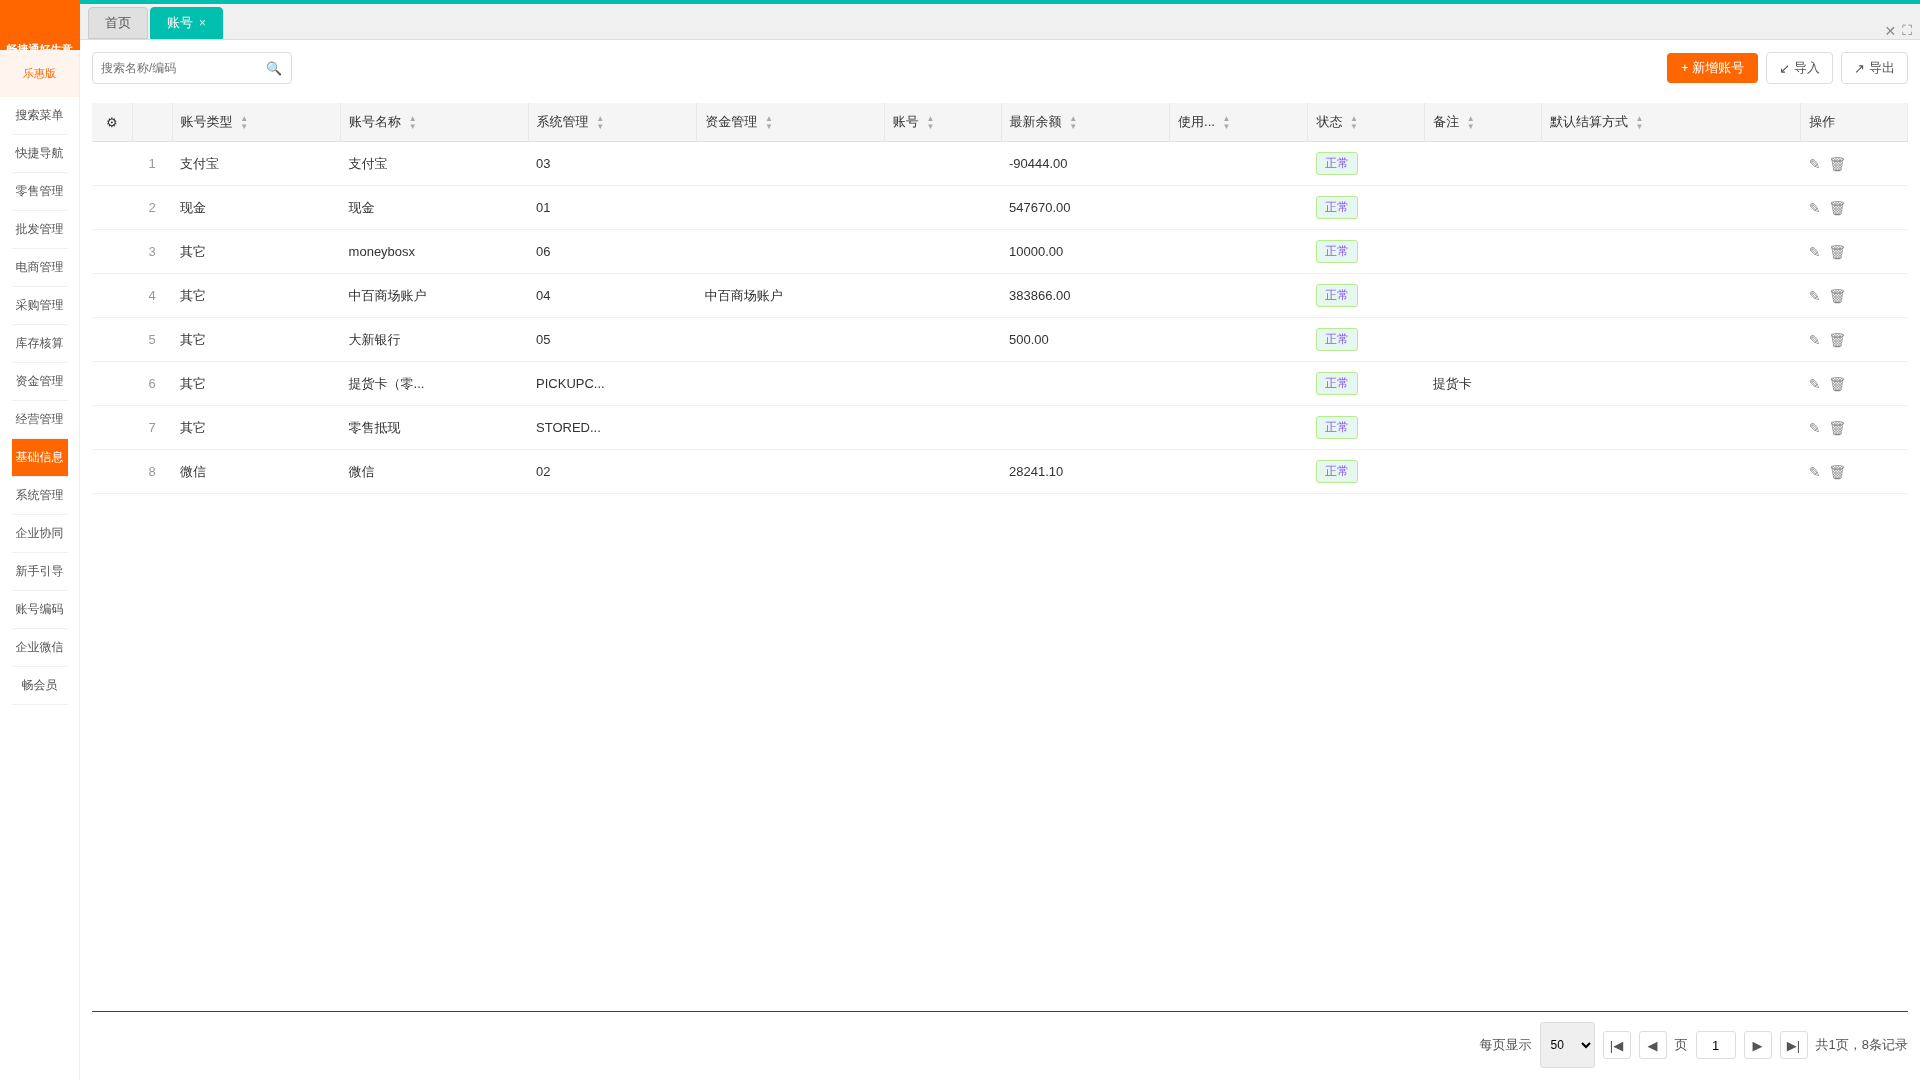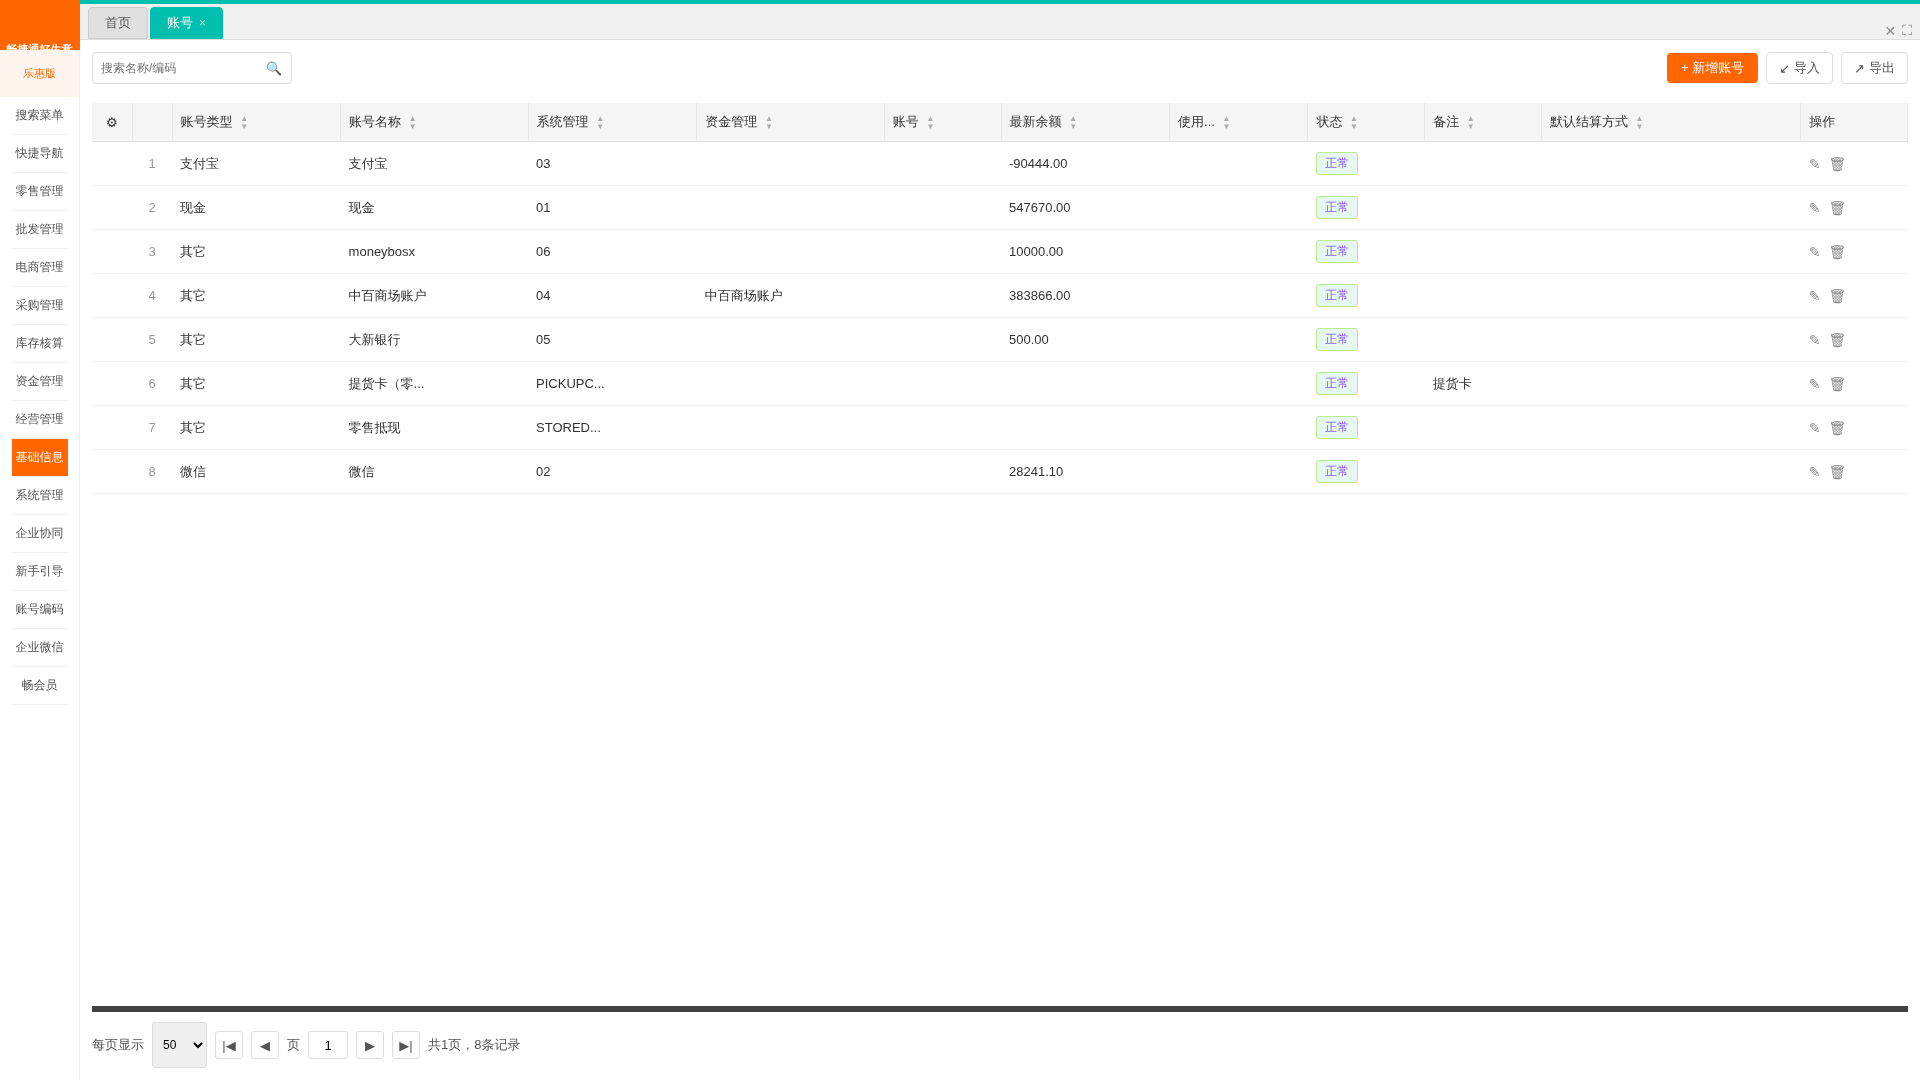--- a/index.html
+++ b/index.html
@@ -296,27 +296,27 @@
     }
     .row-num {
       color: #999;
       text-align: center;
     }
 
     
     .pagination-bar {
       display: flex;
       align-items: center;
-      justify-content: flex-start;
+      justify-content: flex-end;
       padding: 10px 0 0 0;
       gap: 8px;
       font-size: 13px;
       color: #555;
       flex-shrink: 0;
-      border-top: 6px solid #404040;
+      border-top: 1px solid #404040;
     }
     .per-page-select {
       border: 1px solid #ddd;
       border-radius: 3px;
       padding: 14px 6px;
       font-size: 12px;
     }
     .page-btn {
       width: 28px;
       height: 28px;

